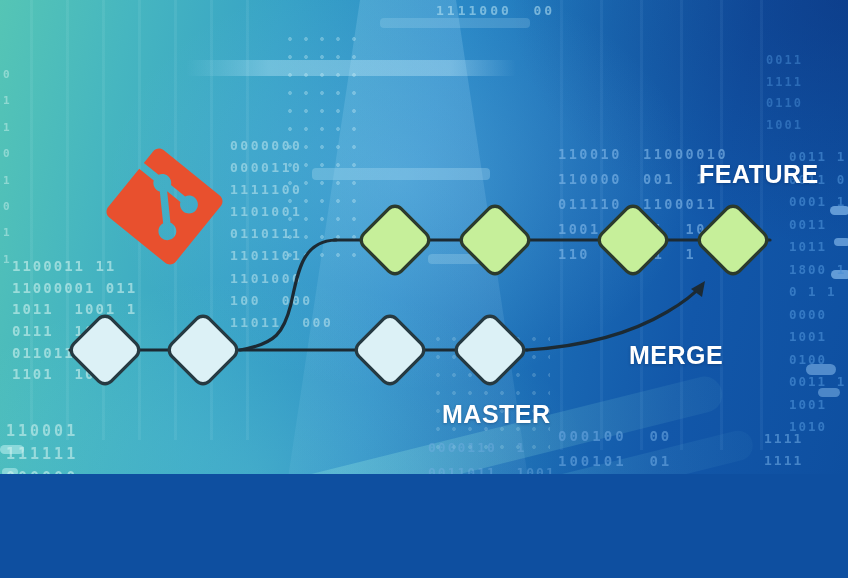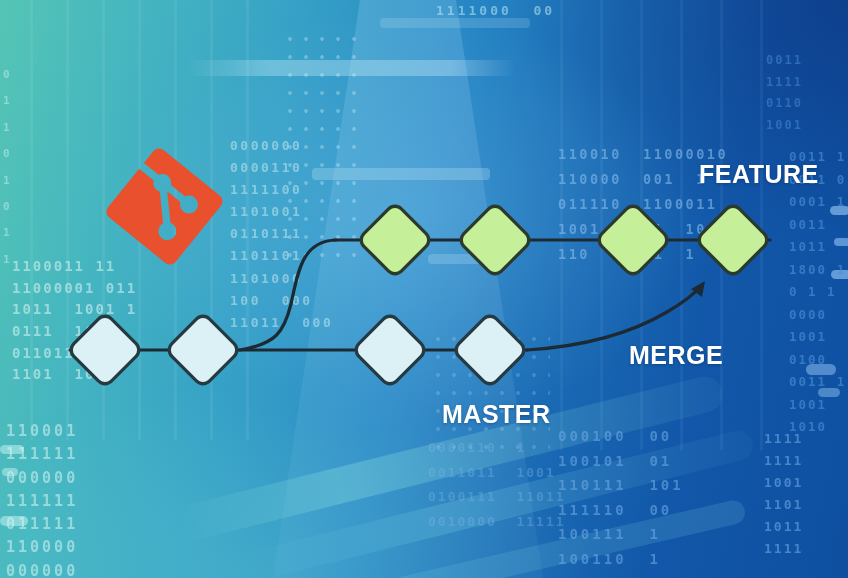--- a/index.html
+++ b/index.html
@@ -1,16 +1,16 @@
 <!DOCTYPE html>
 <html><head>
 <meta charset="utf-8">
 <style>
   html,body{margin:0;padding:0;background:#0e4fa0;}
-  .stage{position:relative;width:848px;height:578px;overflow:hidden;
+  .stage{position:relative;width:848px;height:474px;overflow:hidden;
          font-family:"Liberation Sans",sans-serif;}
   .bg{position:absolute;inset:0;background:
       radial-gradient(ellipse 420px 300px at 47% 38%, rgba(130,205,245,.28), rgba(130,205,245,0) 70%),
       radial-gradient(ellipse 520px 380px at 100% 0%, rgba(8,30,100,.38), rgba(8,30,100,0) 65%),
       radial-gradient(ellipse 520px 300px at 30% 100%, rgba(120,230,215,.25), rgba(120,230,215,0) 65%),
       linear-gradient(102deg,#55c5b5 0%,#46b6c0 14%,#37a2c6 30%,#2787c5 48%,#1a6ab4 65%,#1257a9 80%,#0e4fa0 100%);}
   .tex{position:absolute;pointer-events:none;}
   .corridor{left:258px;top:0;width:300px;height:578px;
       background:linear-gradient(rgba(175,225,250,.20),rgba(175,225,250,.05));
       clip-path:polygon(34% 0,66% 0,95% 100%,5% 100%);}

